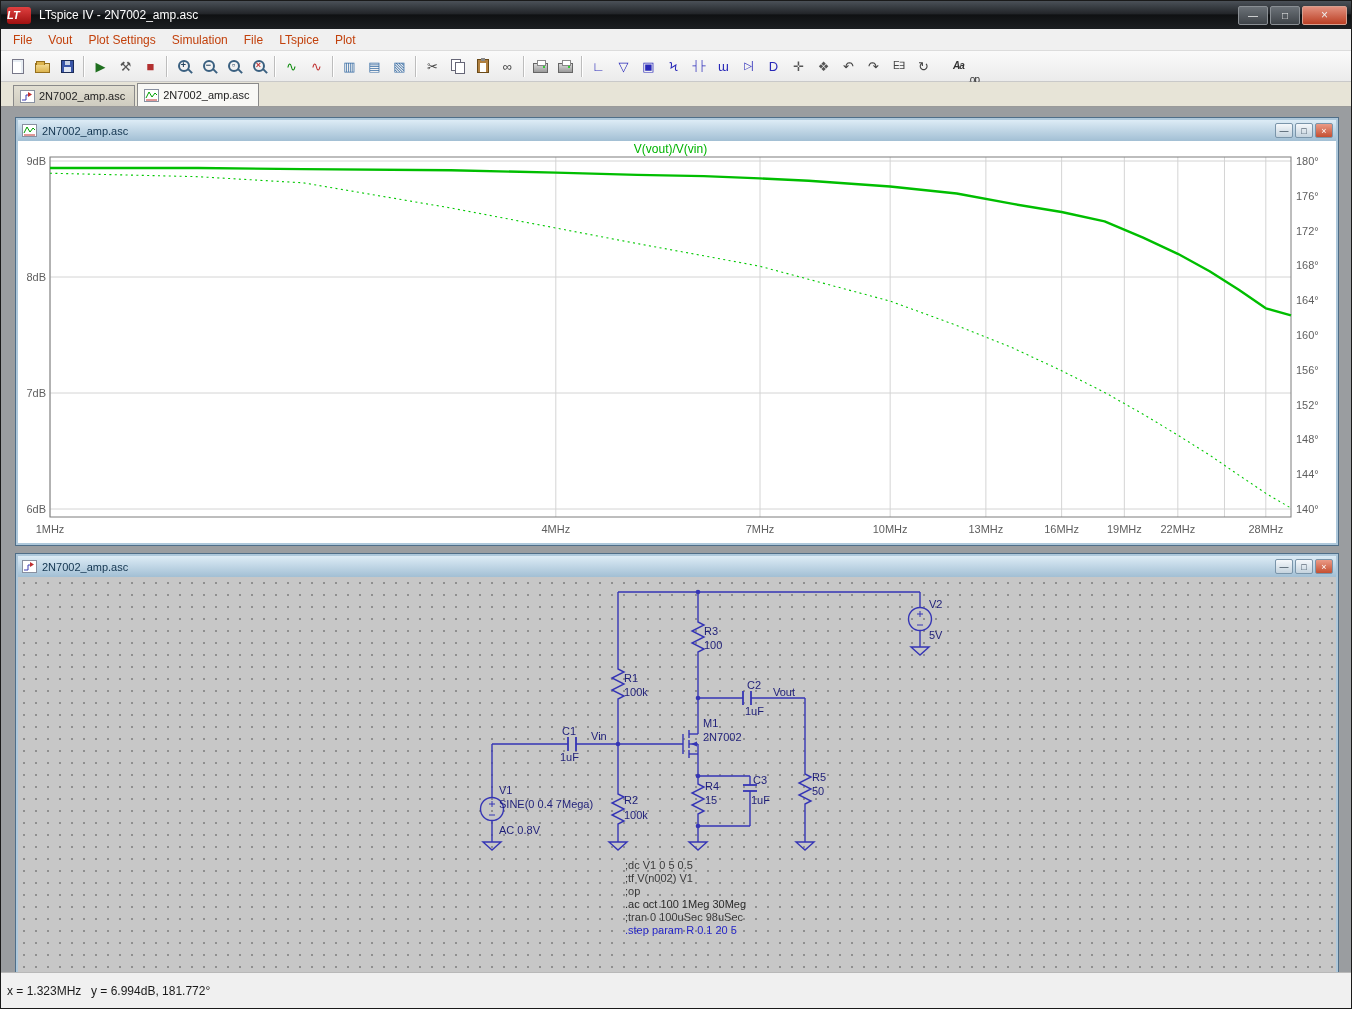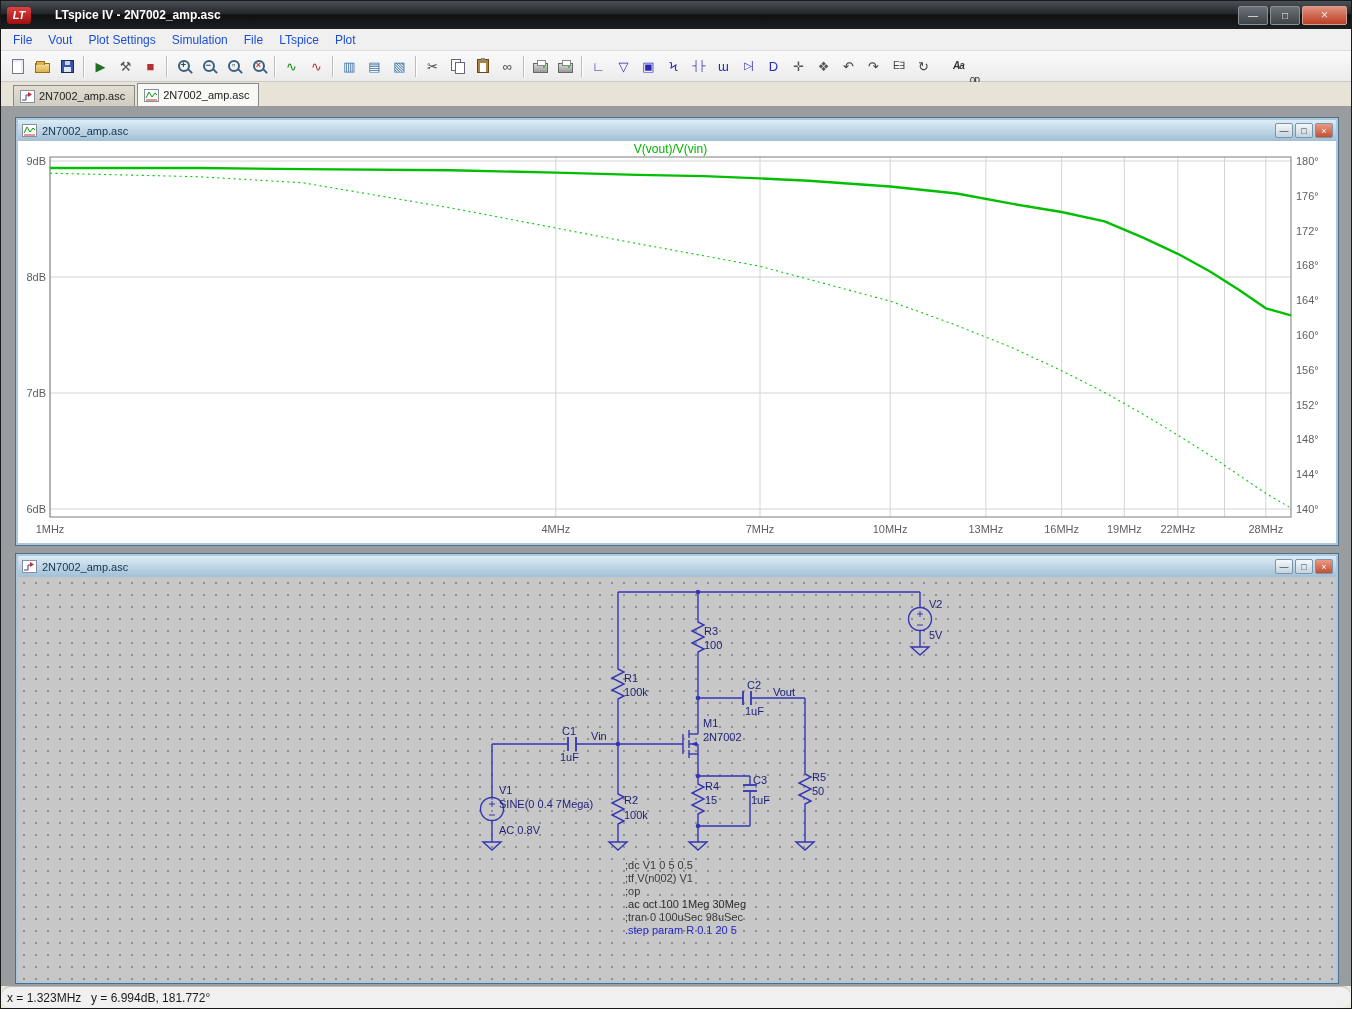--- a/index.html
+++ b/index.html
@@ -3,30 +3,30 @@
 <meta charset="utf-8">
 <style>
   * { box-sizing: border-box; }
   body { margin:0; width:1352px; height:1009px; font-family:"Liberation Sans", sans-serif; background:#444; }
   .window { width:1352px; height:1009px; display:flex; flex-direction:column; background:#ece9d8; border:1px solid #1a1a1a; overflow:hidden; }
 
   
   .titlebar { height:28px; flex:none; display:flex; align-items:center; padding:0 4px 0 6px;
     background:linear-gradient(#4b5158,#23262a 45%,#0f1113 50%,#1c1f22); color:#fff; }
   .lt-logo { width:24px; height:17px; background:linear-gradient(#e04040,#a01010); border-radius:3px; color:#fff;
-    font-style:italic; font-weight:bold; font-size:11px; display:flex; align-items:center; justify-content:center; }
-  .title-text { margin-left:24px; font-size:12px; flex:1; white-space:nowrap;font-weight:bold; }
+    font-style:italic; font-weight:bold; font-size:11px; display:flex; align-items:center; }
+  .title-text { margin-left:8px; font-size:12px; flex:1; white-space:nowrap; }
   .win-controls { display:flex; gap:2px; }
   .wbtn { width:30px; height:19px; display:flex; align-items:center; justify-content:center; font-size:10px; color:#eee;
     background:linear-gradient(#6b7177,#3f4449); border:1px solid #8a8f94; border-radius:2px; cursor:default; }
   .wbtn.close { width:45px; background:linear-gradient(#e2907e,#bb3f24); border-color:#d8a090; font-size:12px; }
 
   
   .menubar { height:22px; flex:none; background:#f0f0f0; border-bottom:1px solid #dcdcdc; display:flex; align-items:center; padding-left:4px; }
-  .mi { font-size:12px; color:#1d4ed8; padding:2px 8px; }
+  .mi { font-size:12px; color:#c2410c; padding:2px 8px; }
 
   
   .toolbar { height:31px; flex:none; background:linear-gradient(#fafafa,#ebebeb); border-bottom:1px solid #c9c9c9;
     display:flex; align-items:center; padding-left:4px; }
   .tbtn { width:25px; height:24px; display:flex; align-items:center; justify-content:center; border:1px solid transparent; border-radius:2px; }
   .tsep { width:2px; height:21px; margin:0 3px; border-left:1px solid #bdbdbd; border-right:1px solid #fff; }
   .tglyph { font-size:13px; line-height:1; }
   .tglyph.small { font-size:10px; letter-spacing:-1px; }
   .tglyph.italic { font-style:italic; font-weight:bold; }
 
@@ -84,22 +84,22 @@
   .trace.solid { fill:none; stroke:#00be00; stroke-width:2.4; stroke-linejoin:round; }
   .trace.dash { fill:none; stroke:#00c800; stroke-width:1.1; stroke-dasharray:2 3.4; }
 
   
   .wire { stroke-width:1.4; }
   .sym { fill:none; stroke-width:1.4; }
   .slabel { font-size:11px; fill:#1e1e78; }
   .sdir { font-size:11px; }
 
   
-  .statusbar { height:22px; flex:none; background:#f0f0f0; border-top:1px solid #b8b8b8; display:flex; align-items:center;
-    font-size:12px; color:#1a1a1a; padding-left:6px;border-radius:10px; }
+  .statusbar { height:36px; flex:none; background:#f0f0f0; border-top:1px solid #b8b8b8; display:flex; align-items:center;
+    font-size:12px; color:#1a1a1a; padding-left:6px; }
   .st-x { display:inline-block; min-width:84px; }
 </style>
 </head>
 <body>
 
 <div class="window">
 
   <div class="titlebar">
     <div class="lt-logo">
         <span>LT</span>

